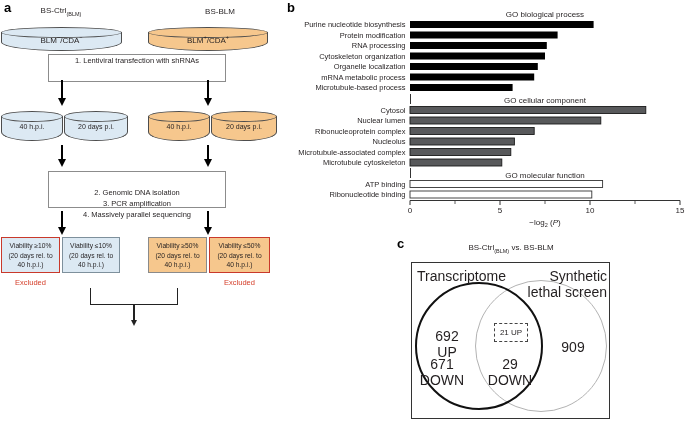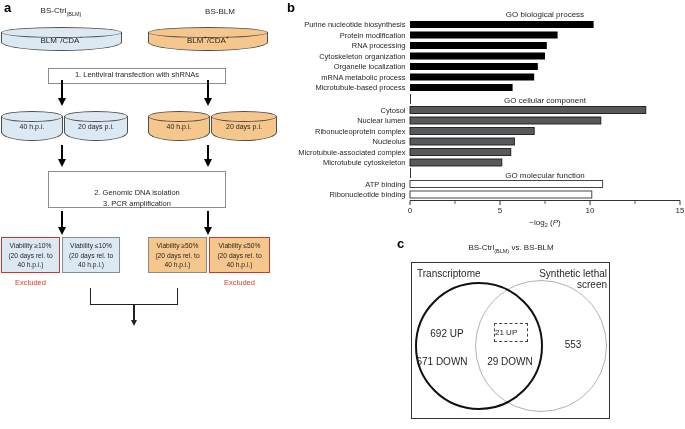--- a/index.html
+++ b/index.html
@@ -34,24 +34,24 @@
   .varrow-sm{position:absolute;width:1.4px;background:#222;}
   .varrow-sm::after{content:'';position:absolute;left:50%;bottom:-5.5px;transform:translateX(-50%);
         border-left:3.5px solid transparent;border-right:3.5px solid transparent;
         border-top:6px solid #222;}
   .bl{position:absolute;background:#222;}
   
   .venn-rect{position:absolute;border:1.2px solid #333;background:#fff;box-sizing:border-box;}
   .circle{position:absolute;border-radius:50%;box-sizing:border-box;}
   .circle.black{border:2.6px solid #111;}
   .circle.gray{border:1.3px solid #b3b3b3;}
-  .vtext{position:absolute;font-size:10px;text-align:center;}
+  .vtext{position:absolute;font-size:14px;text-align:center;}
   .ttl{position:absolute;font-size:8px;text-align:center;}
   .dashbox{position:absolute;border:1.1px dashed #444;box-sizing:border-box;
-           font-size:8px;text-align:left;}
+           font-size:8px;text-align:center;}
 </style>
 </head>
 <body>
 
 <div class="fig">
 
   <div class="panel-letter" style="left:4px;top:0px">a</div>
 
   <div class="cap" style="left:0px;top:6px;width:122px"><span>BS-Ctrl</span><sub>(BLM)</sub></div>
   <div class="cap" style="left:160px;top:7px;width:120px">BS-BLM</div>
@@ -60,21 +60,21 @@
     <div class="top"></div>
     <div class="body"></div>
     <div class="lbl" style="top:9px;font-size:8px"><span>BLM</span><span class="supsign">−</span><span>/CDA</span><span class="supsign">−</span></div>
   </div>
   <div class="cyl orange" style="left:148px;top:27px;width:120px;height:24px">
     <div class="top"></div>
     <div class="body"></div>
     <div class="lbl" style="top:9px;font-size:8px"><span>BLM</span><span class="supsign">+</span><span>/CDA</span><span class="supsign">+</span></div>
   </div>
 
-  <div class="fbox" style="left:48px;top:68px;width:178px;height:16px;line-height:12.5px">1. Lentiviral transfection with shRNAs</div>
+  <div class="fbox" style="left:48px;top:54px;width:178px;height:28px;line-height:12.5px">1. Lentiviral transfection with shRNAs</div>
 
   <div class="varrow" style="left:60.6px;top:80px;height:18px"></div>
   <div class="varrow" style="left:207.2px;top:80px;height:18px"></div>
 
   <div class="cyl blue" style="left:1px;top:111px;width:62px;height:30px">
     <div class="top"></div>
     <div class="body"></div>
     <div class="lbl" style="top:12px;font-size:7px">40 h.p.i.</div>
   </div>
   <div class="cyl blue" style="left:64px;top:111px;width:64px;height:30px">
@@ -92,20 +92,21 @@
     <div class="body"></div>
     <div class="lbl" style="top:12px;font-size:7px">20 days p.i.</div>
   </div>
 
   <div class="varrow" style="left:60.6px;top:145px;height:14px"></div>
   <div class="varrow" style="left:207.2px;top:145px;height:14px"></div>
 
   <div class="fbox" style="left:48px;top:171px;width:178px;height:37px;padding-top:15px">
     <div style="line-height:11px">2. Genomic DNA isolation</div>
     <div style="line-height:11px">3. PCR amplification</div>
+    <div style="line-height:11px">4. Massively parallel sequencing</div>
   </div>
 
   <div class="varrow" style="left:60.6px;top:211px;height:16px"></div>
   <div class="varrow" style="left:207.2px;top:211px;height:16px"></div>
 
   <div class="vbox" style="left:1px;top:237px;width:59px;height:36px;background:#dce9f3;border:1.8px solid #c9392b">
     <div>Viability ≥10%</div>
     <div>(20 days rel. to</div>
     <div>40 h.p.i.)</div>
   </div>
@@ -194,15 +195,15 @@
   <div class="circle gray" style="left:475px;top:280px;width:132px;height:132px"></div>
   <div class="circle black" style="left:415px;top:282px;width:128px;height:128px"></div>
 
   <div class="vtext" style="left:417px;top:268px;width:80px;text-align:left">Transcriptome</div>
   <div class="vtext" style="left:514px;top:268px;width:93px;text-align:right">Synthetic lethal screen</div>
 
   <div class="vtext" style="left:424px;top:328px;width:46px">692 UP</div>
   <div class="vtext" style="left:413px;top:356px;width:58px">671 DOWN</div>
   <div class="dashbox" style="left:494px;top:323px;width:34px;height:19px;line-height:17px">21 UP</div>
   <div class="vtext" style="left:487px;top:356px;width:46px">29 DOWN</div>
-  <div class="vtext" style="left:557px;top:339px;width:32px">553</div>
+  <div class="vtext" style="left:557px;top:339px;width:32px">909</div>
 
 </div>
 
 </body></html>

